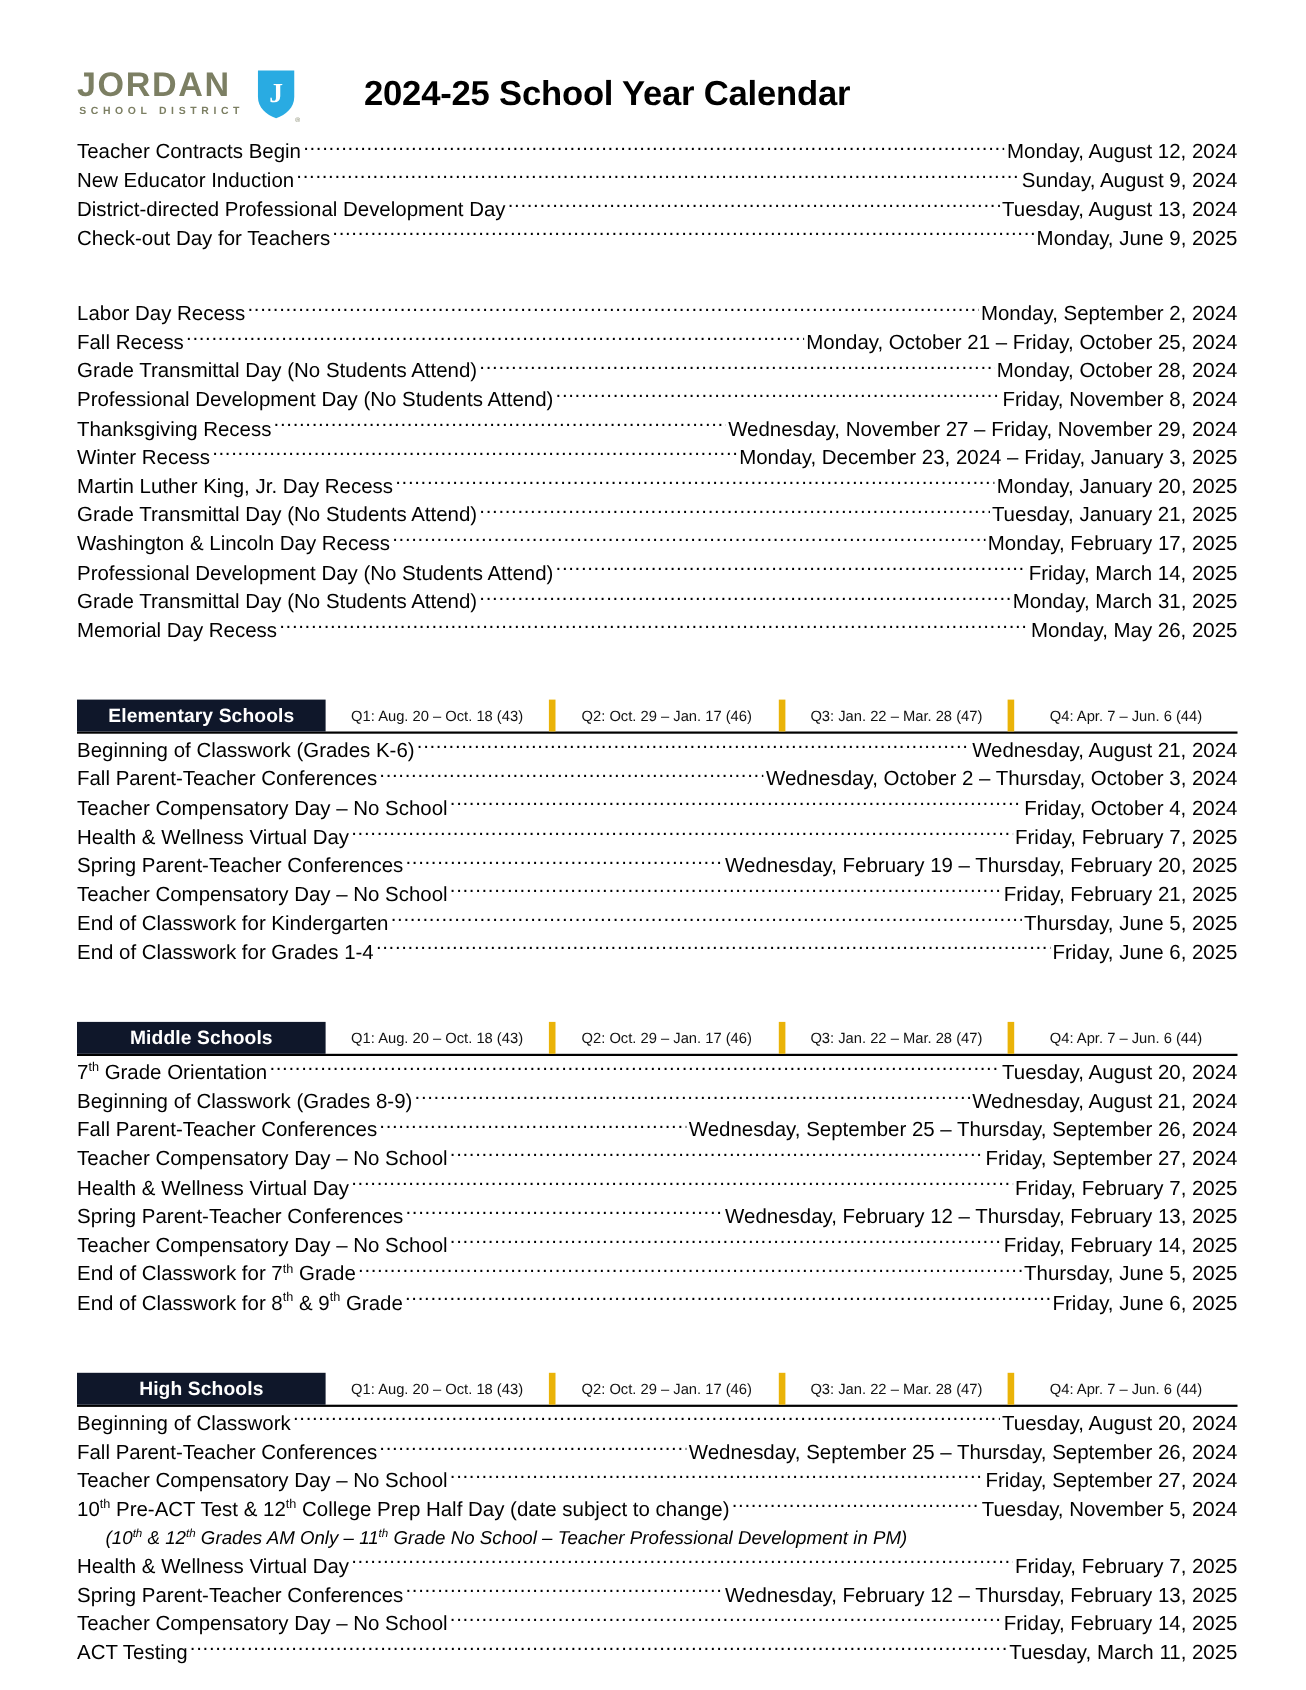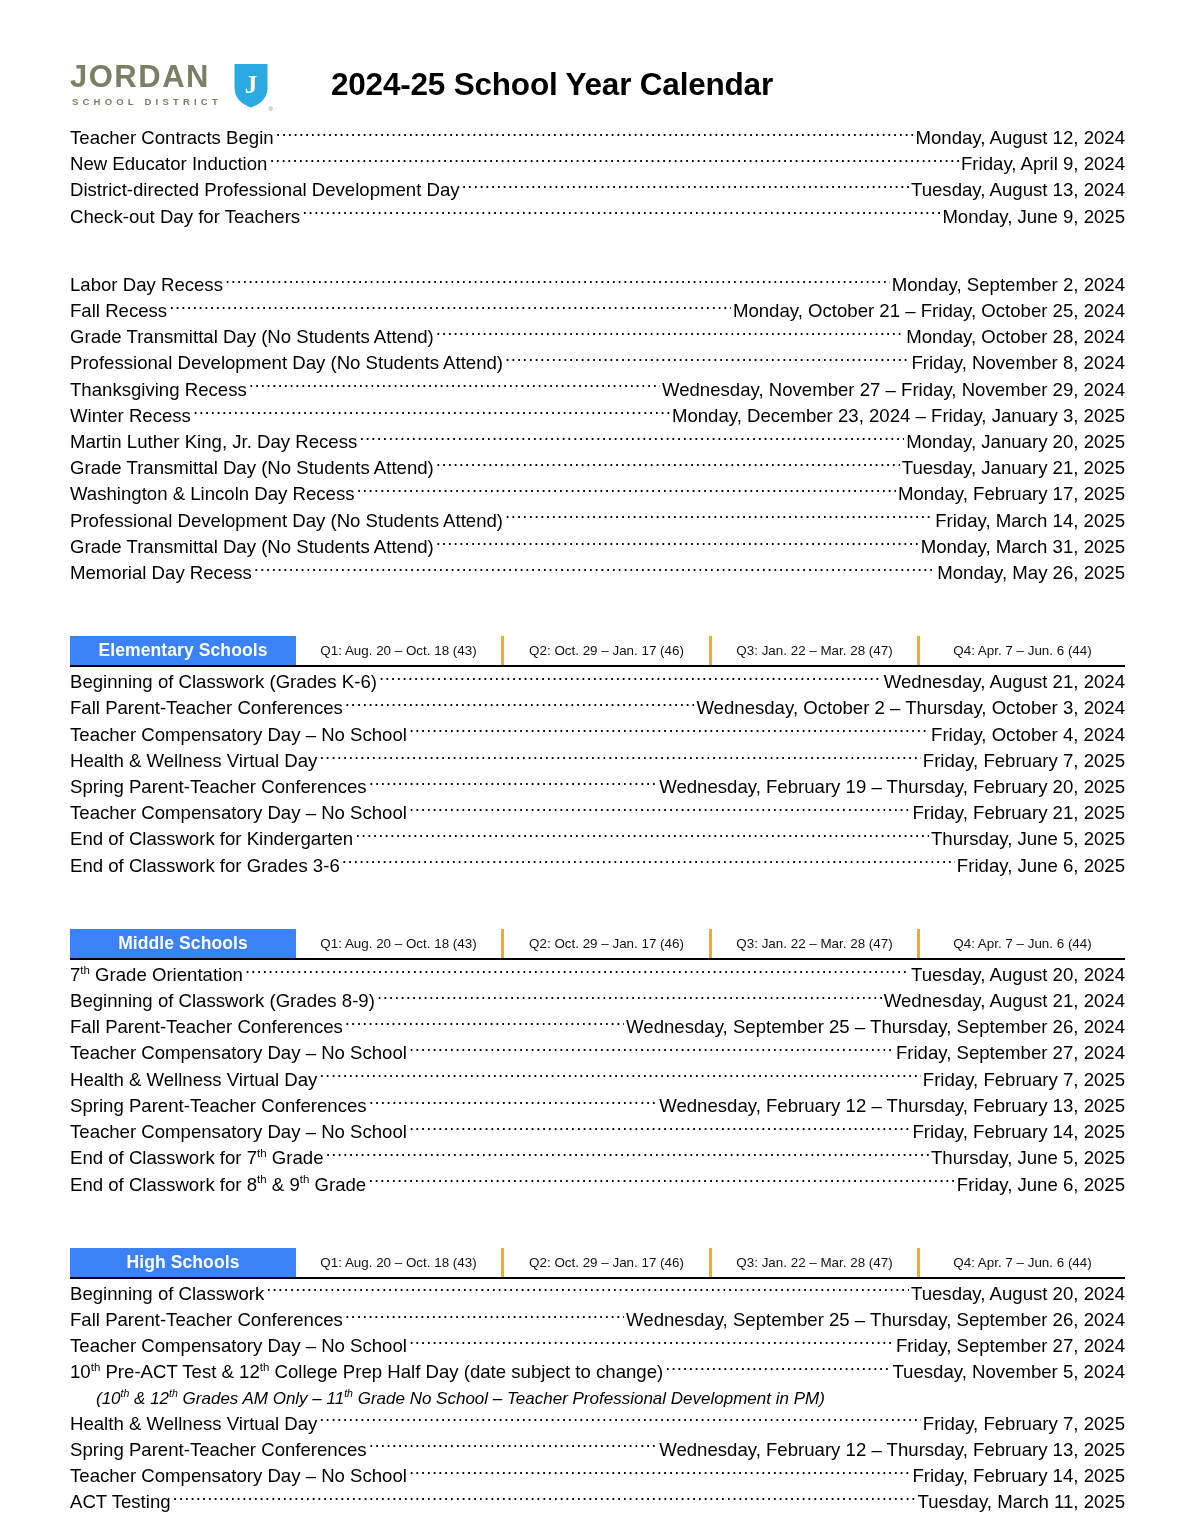--- a/index.html
+++ b/index.html
@@ -127,41 +127,41 @@
   
   .section-head {
     display: flex;
     align-items: stretch;
     height: 29px;
     border-bottom: 2.5px solid #000000;
     margin-bottom: 2px;
   }
   .section-title {
     flex: 0 0 226px;
-    background: #3b82f6;
+    background: #0f172a;
     color: #ffffff;
     font-size: 17.5px;
     font-weight: bold;
     display: flex;
     align-items: center;
     justify-content: center;
     letter-spacing: 0.1px;
   }
   .quarters {
     flex: 1 1 auto;
     display: flex;
   }
   .quarter {
     flex: 1 1 0;
     display: flex;
     align-items: center;
     justify-content: center;
     font-size: 13.4px;
     color: #111;
-    border-left: 3px solid #eab308;
+    border-left: 6px solid #eab308;
   }
   .quarter:first-child { border-left: none; text-align: right; }
 
   .subnote {
     font-size: 17px;
     font-style: italic;
     line-height: 25px;
     padding-left: 26px;
     white-space: nowrap;
   }
@@ -190,21 +190,21 @@
 
   <div class="block" id="block1">
       <div class="row">
         <span class="label">Teacher Contracts Begin</span>
         <span class="leader"></span>
         <span class="value">Monday, August 12, 2024</span>
       </div>
       <div class="row">
         <span class="label">New Educator Induction</span>
         <span class="leader"></span>
-        <span class="value">Friday, April 9, 2024</span>
+        <span class="value">Sunday, August 9, 2024</span>
       </div>
       <div class="row">
         <span class="label">District-directed Professional Development Day</span>
         <span class="leader"></span>
         <span class="value">Tuesday, August 13, 2024</span>
       </div>
       <div class="row">
         <span class="label">Check-out Day for Teachers</span>
         <span class="leader"></span>
         <span class="value">Monday, June 9, 2025</span>
@@ -317,21 +317,21 @@
         <span class="label">Teacher Compensatory Day – No School</span>
         <span class="leader"></span>
         <span class="value">Friday, February 21, 2025</span>
       </div>
       <div class="row">
         <span class="label">End of Classwork for Kindergarten</span>
         <span class="leader"></span>
         <span class="value">Thursday, June 5, 2025</span>
       </div>
       <div class="row">
-        <span class="label">End of Classwork for Grades 3-6</span>
+        <span class="label">End of Classwork for Grades 1-4</span>
         <span class="leader"></span>
         <span class="value">Friday, June 6, 2025</span>
       </div>
     </div>
 
   <div class="spacer-sec"></div>
 
   <div class="section-head">
     <div class="section-title">Middle Schools</div>
     <div class="quarters" id="q-mid">

